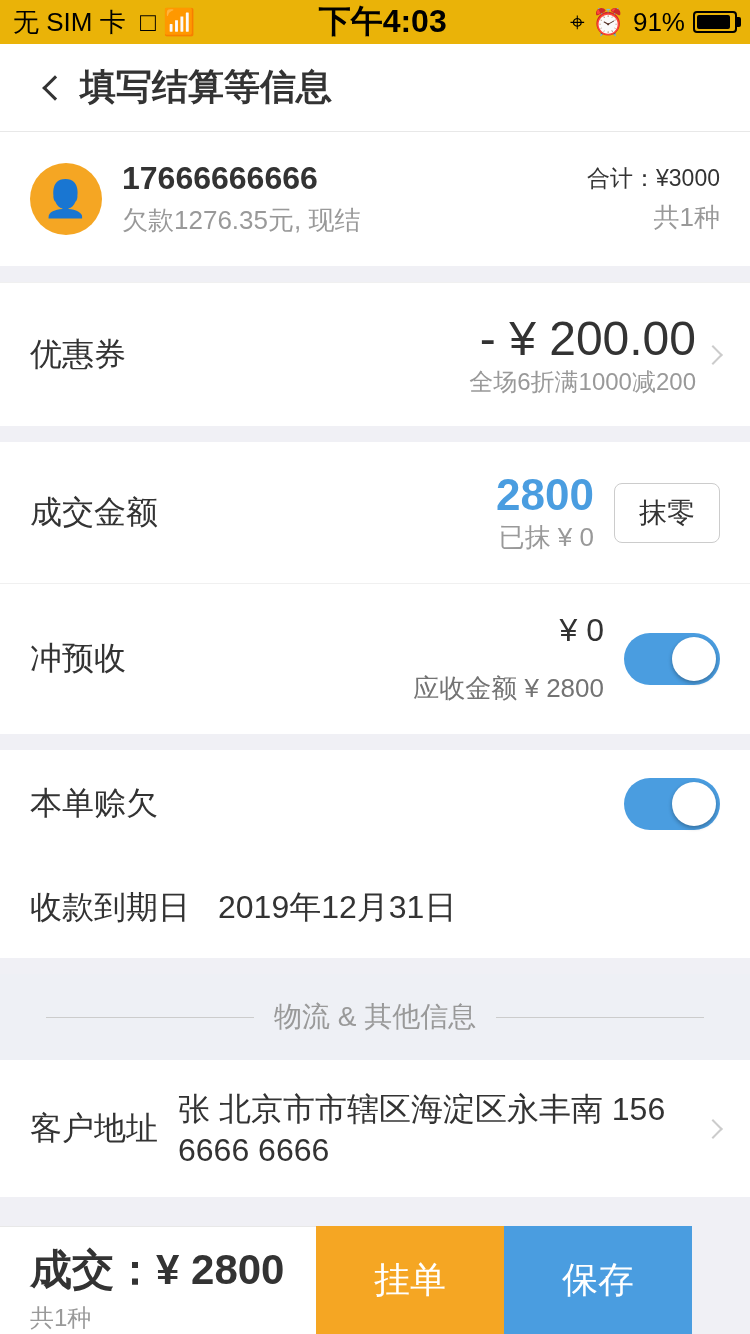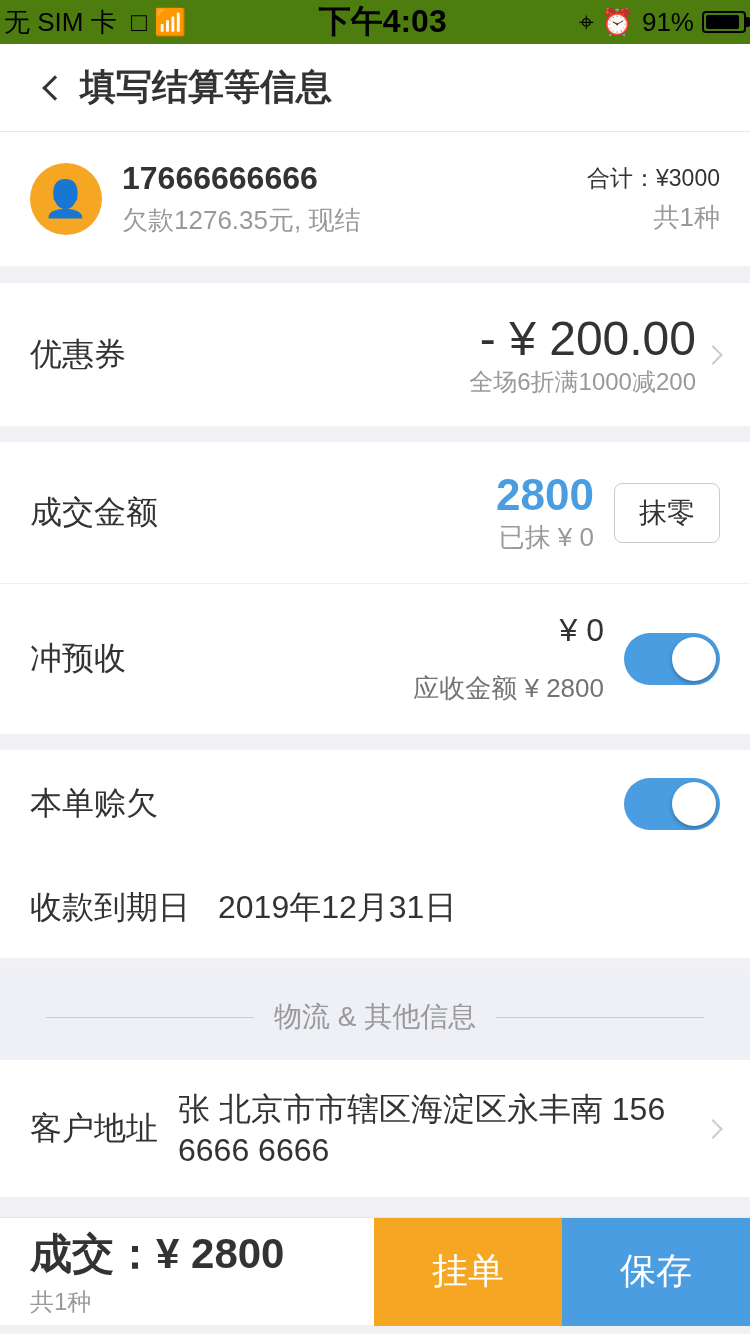--- a/index.html
+++ b/index.html
@@ -9,25 +9,25 @@
       min-height: 1334px;
       font-family: -apple-system, "PingFang SC", "Helvetica Neue", sans-serif;
       background: #f0f0f5;
       position: relative;
       overflow-x: hidden;
     }
 
     
     .status-bar {
       height: 44px;
-      background: #4d7c0f;
-      display: flex;
-      align-items: center;
-      justify-content: space-between;
-      padding: 0 4px;
+      background: #eab308;
+      display: flex;
+      align-items: center;
+      justify-content: space-between;
+      padding: 0 13px;
       font-size: 28px;
       font-weight: 500;
     }
     .status-left { font-size: 26px; color: #000; }
     .status-center { font-size: 32px; font-weight: 600; color: #000; }
     .status-right { display: flex; align-items: center; gap: 8px; font-size: 26px; color: #000; }
     .battery {
       width: 44px; height: 22px; border: 2px solid #000; border-radius: 4px; position: relative;
       display: inline-flex; align-items: center; padding: 2px;
     }
@@ -213,26 +213,26 @@
 
     
     .bottom-fill {
       background: #f0f0f5;
       height: 200px;
     }
 
     
     .bottom-bar {
       position: fixed;
-      bottom: 9px; left: 0;
-      width: 750px;
+      bottom: 0; left: 0;
+      width: 692px;
       height: 108px;
       background: #fff;
       display: flex;
-      align-items: center;
+      align-items: flex-end;
       border-top: 1px solid #e8e8e8;
     }
     .bottom-summary {
       flex: 1;
       padding: 0 30px;
     }
     .bottom-deal { font-size: 32px; color: #333; }
     .bottom-deal span { font-size: 42px; font-weight: 600; }
     .bottom-count { font-size: 24px; color: #999; margin-top: 4px; }
 

